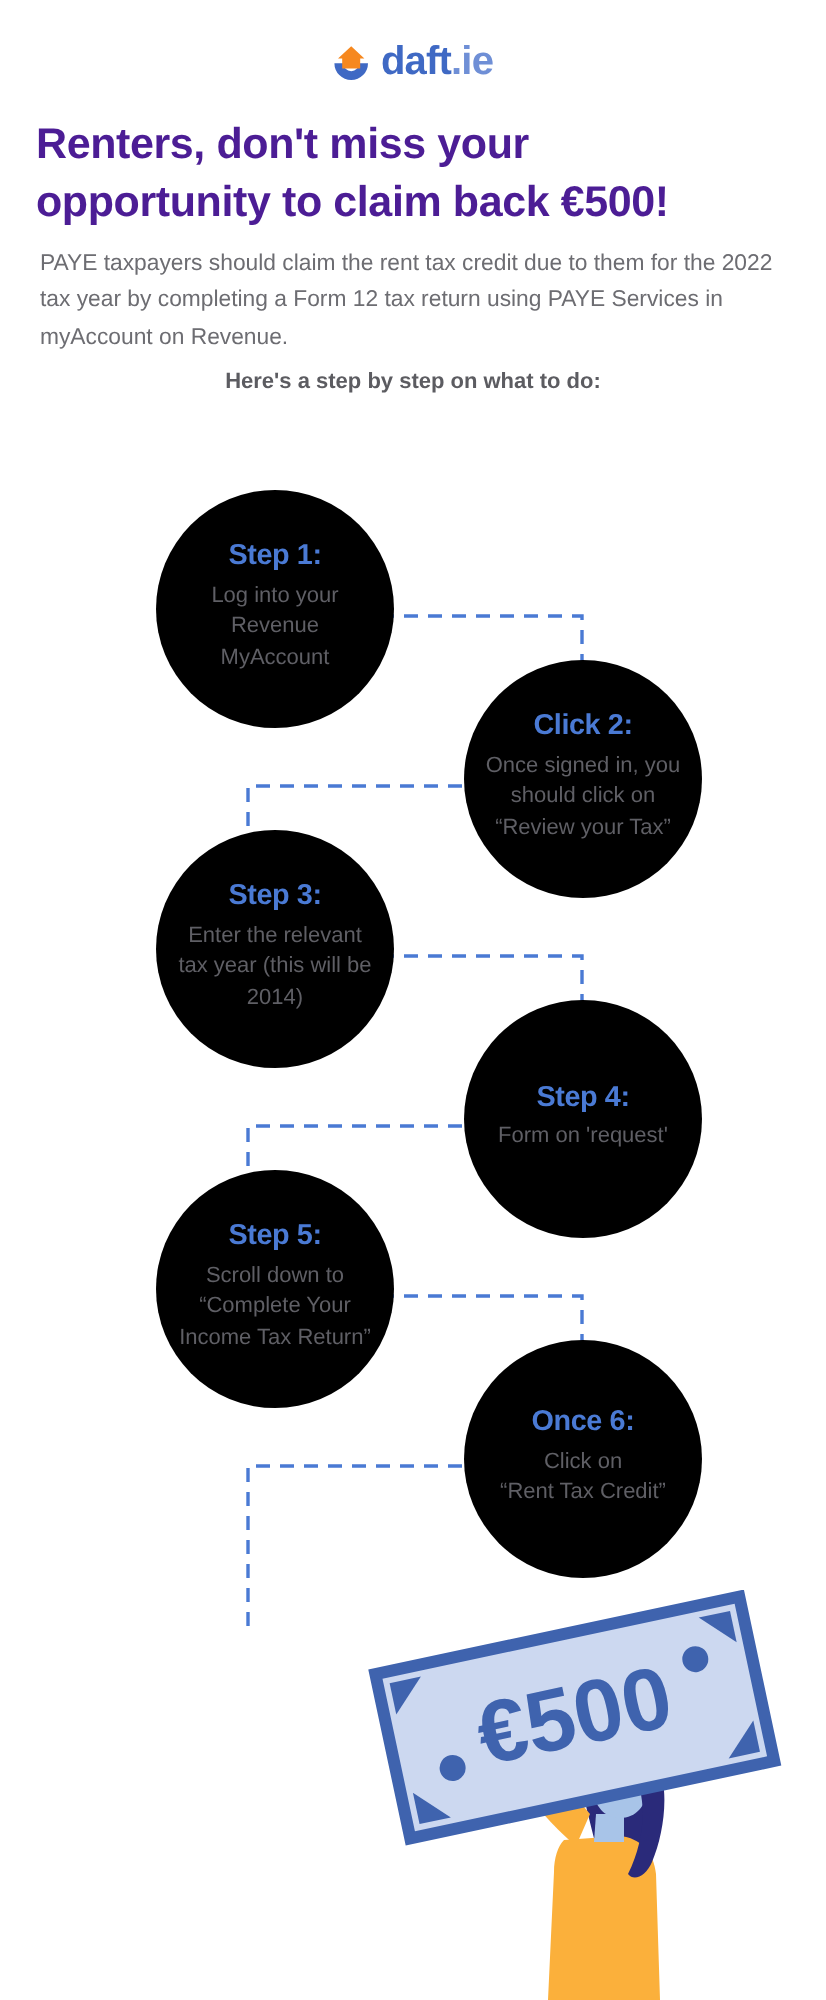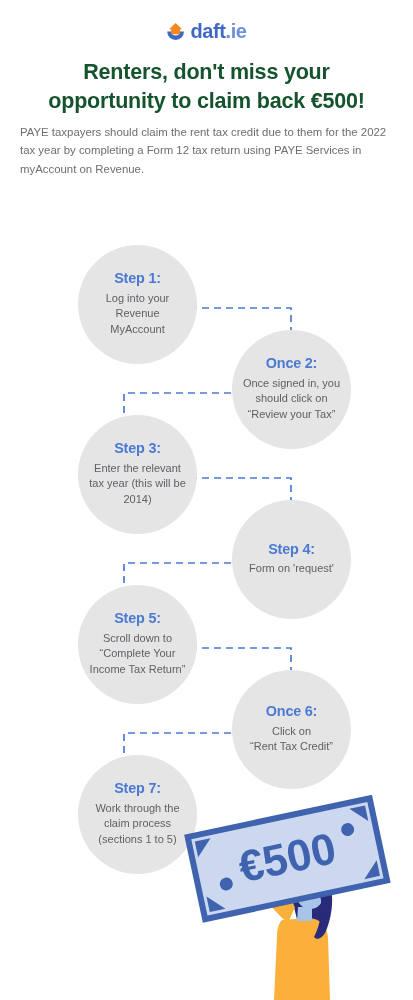--- a/index.html
+++ b/index.html
@@ -46,25 +46,24 @@
     line-height: 1;
   }
   .logo-text .dotie { color: #6f8fd6; font-weight: bold; }
 
   
   .headline {
     position: absolute;
     top: 58px;
     left: 18px;
     width: 377px;
-    text-align: center;
     font-size: 21.5px;
     font-weight: bold;
     line-height: 1.33;
-    color: #14532d;
+    color: #4c1d95;
     letter-spacing: -0.2px;
   }
 
   
   .subcopy {
     position: absolute;
     top: 123px;
     left: 20px;
     width: 373px;
     text-align: left;
@@ -99,21 +98,21 @@
     width: 413px;
     height: 640px;
     pointer-events: none;
   }
 
   .circle {
     position: absolute;
     width: 119px;
     height: 119px;
     border-radius: 50%;
-    background: #e5e5e5;
+    background: #000000;
     display: flex;
     flex-direction: column;
     align-items: center;
     justify-content: center;
     text-align: center;
     padding: 0 9px;
   }
   .circle.left  { left: 78px; }
   .circle.right { left: 232px; }
 
@@ -155,20 +154,21 @@
     <span class="logo-text"><span>daft</span><span class="dotie">.ie</span></span>
   </div>
 
   <div class="headline">
     <div>Renters, don't miss your</div>
     <div>opportunity to claim back €500!</div>
   </div>
 
   <div class="subcopy">PAYE taxpayers should claim the rent tax credit due to them for the 2022 tax year by completing a Form 12 tax return using PAYE Services in myAccount on Revenue.</div>
 
+  <div class="steplead">Here's a step by step on what to do:</div>
 
   <div class="flow">
 
     <svg class="connectors" viewBox="0 0 413 640">
       <g fill="none" stroke="#4a7ad4" stroke-width="1.7" stroke-dasharray="7 5" stroke-linecap="butt">
 
         <path d="M190 78 L291 78 L291 163"></path>
 
         <path d="M231 163 L124 163 L124 248"></path>
 
@@ -181,21 +181,21 @@
         <path d="M231 503 L124 503 L124 588"></path>
       </g>
     </svg>
 
     <div class="circle left" style="top:15px">
       <div class="circle-title">Step 1:</div>
       <div class="circle-body">Log into your<br>Revenue MyAccount</div>
     </div>
 
     <div class="circle right" style="top:100px">
-      <div class="circle-title">Once 2:</div>
+      <div class="circle-title">Click 2:</div>
       <div class="circle-body">Once signed in, you should click on “Review your Tax”</div>
     </div>
 
     <div class="circle left" style="top:185px">
       <div class="circle-title">Step 3:</div>
       <div class="circle-body">Enter the relevant tax year (this will be 2014)</div>
     </div>
 
     <div class="circle right" style="top:270px">
       <div class="circle-title">Step 4:</div>
@@ -205,24 +205,20 @@
     <div class="circle left" style="top:355px">
       <div class="circle-title">Step 5:</div>
       <div class="circle-body">Scroll down to<br>“Complete Your<br>Income Tax Return”</div>
     </div>
 
     <div class="circle right" style="top:440px">
       <div class="circle-title">Once 6:</div>
       <div class="circle-body">Click on<br>“Rent Tax Credit”</div>
     </div>
 
-    <div class="circle left" style="top:525px">
-      <div class="circle-title">Step 7:</div>
-      <div class="circle-body">Work through the<br>claim process<br>(sections 1 to 5)</div>
-    </div>
   </div>
 
   <div class="illo">
     <svg viewBox="0 0 235 205" width="235" height="205">
 
       <path d="M115 108 C112 96 122 88 133 89 C146 90 152 100 151 112 C150 126 146 136 140 143 C136 148 128 148 125 142 C121 134 118 120 115 108 Z" fill="#2a2a7a"></path>
 
       <path d="M104 125 C101 128 99 134 99 141 L96 205 L152 205 L150 142 C149 131 142 124 132 123 Z" fill="#fbb03b"></path>
 
       <path d="M110 128 C98 118 88 106 80 94 C76 88 80 82 86 84 C95 88 107 100 117 112 Z" fill="#fbb03b"></path>

